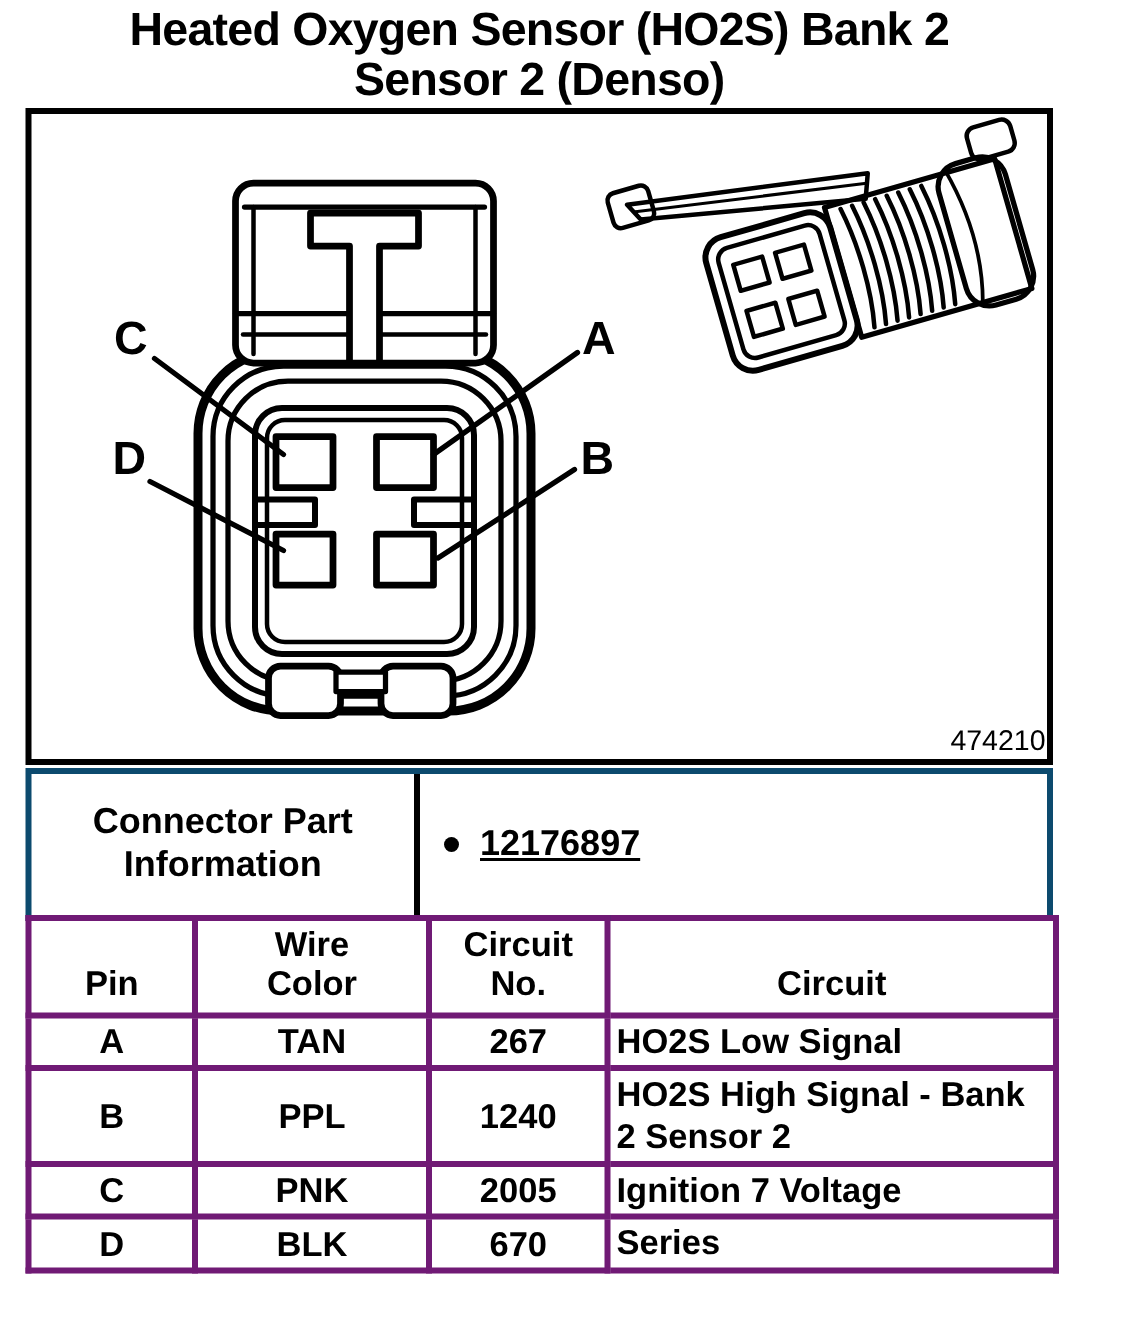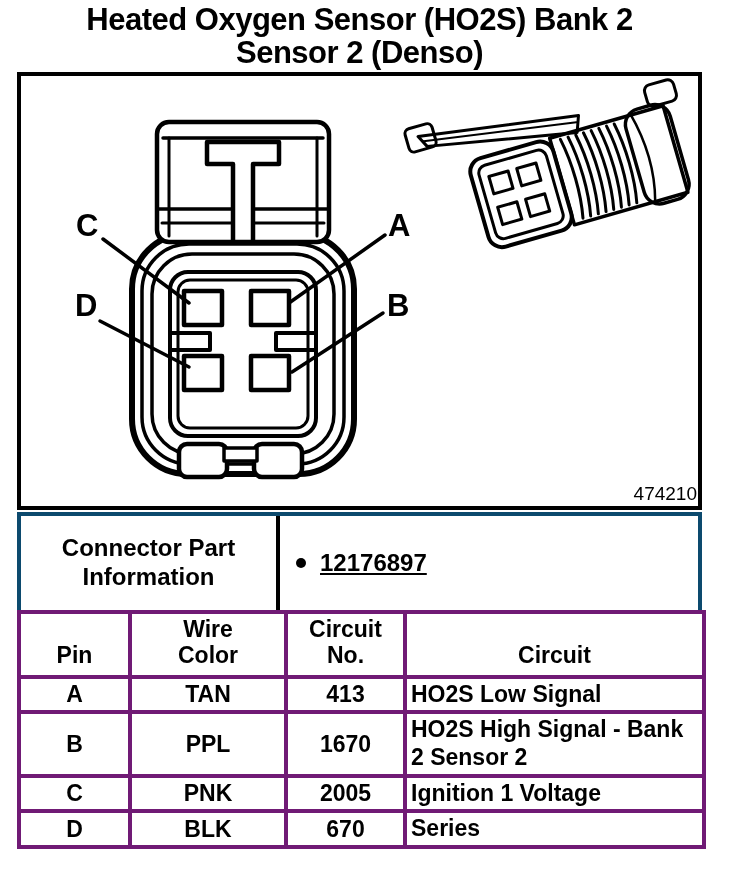--- a/index.html
+++ b/index.html
@@ -171,34 +171,34 @@
       <th>Pin</th>
       <th class="pre">Wire
 Color</th>
       <th class="pre">Circuit
 No.</th>
       <th>Circuit</th>
     </tr>
     <tr class="row-s">
       <td class="c-center">A</td>
       <td class="c-center">TAN</td>
-      <td class="c-center">413</td>
+      <td class="c-center">267</td>
       <td class="c-left">HO2S Low Signal</td>
     </tr>
     <tr class="row-t">
       <td class="c-center">B</td>
       <td class="c-center">PPL</td>
-      <td class="c-center">1670</td>
+      <td class="c-center">1240</td>
       <td class="c-left">HO2S High Signal - Bank 2 Sensor 2</td>
     </tr>
     <tr class="row-s">
       <td class="c-center">C</td>
       <td class="c-center">PNK</td>
       <td class="c-center">2005</td>
-      <td class="c-left">Ignition 1 Voltage</td>
+      <td class="c-left">Ignition 7 Voltage</td>
     </tr>
     <tr class="row-s">
       <td class="c-center">D</td>
       <td class="c-center">BLK</td>
       <td class="c-center">670</td>
       <td class="c-left">Series</td>
     </tr>
   </tbody>
     </table>
 

